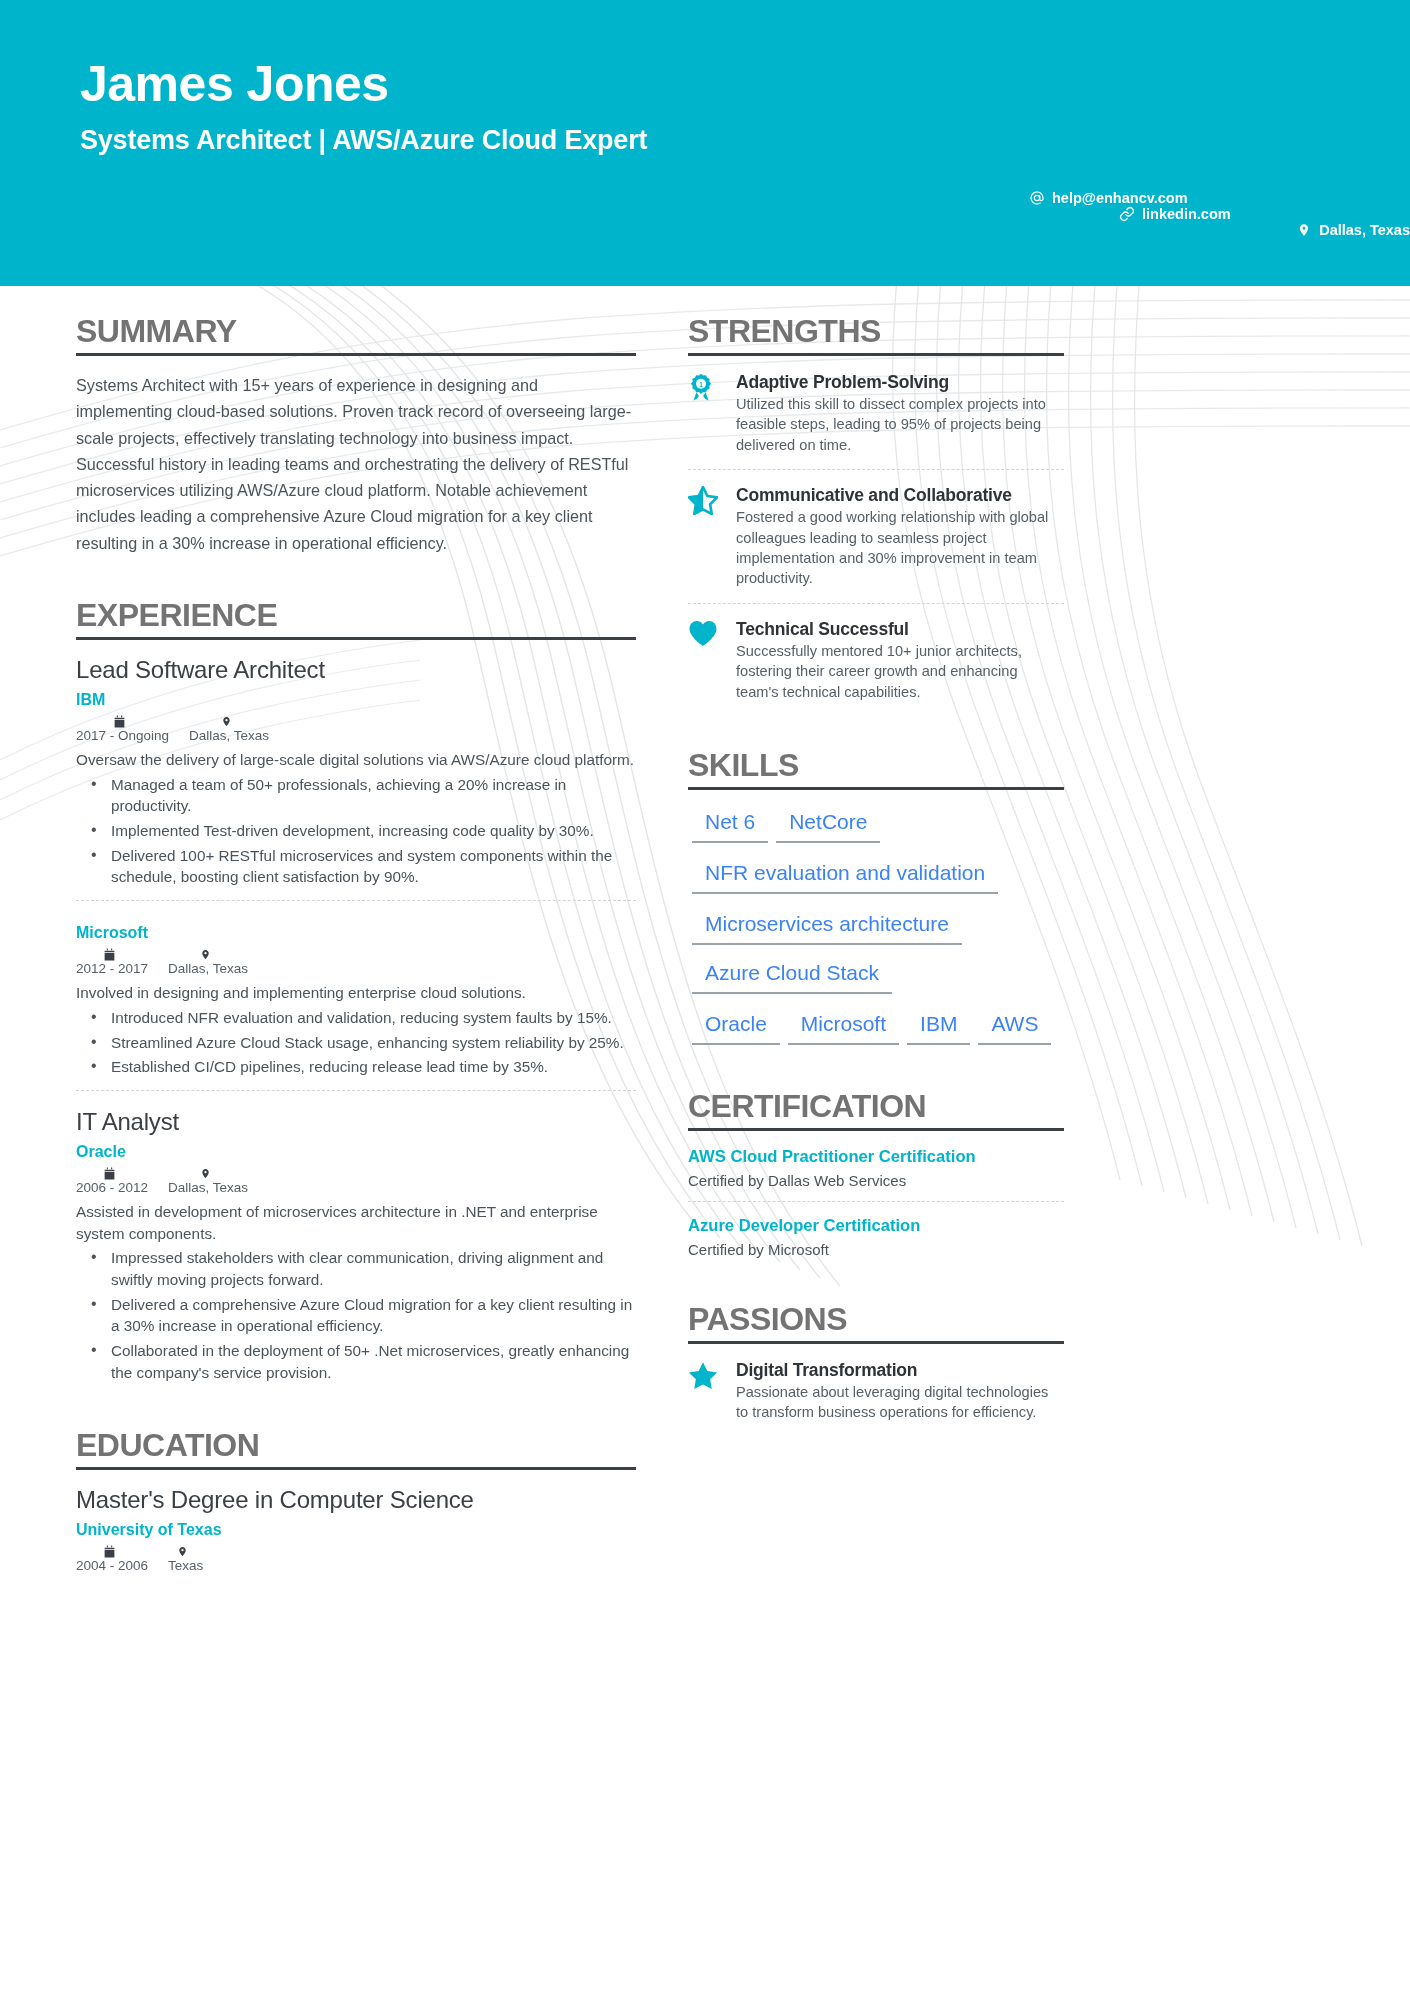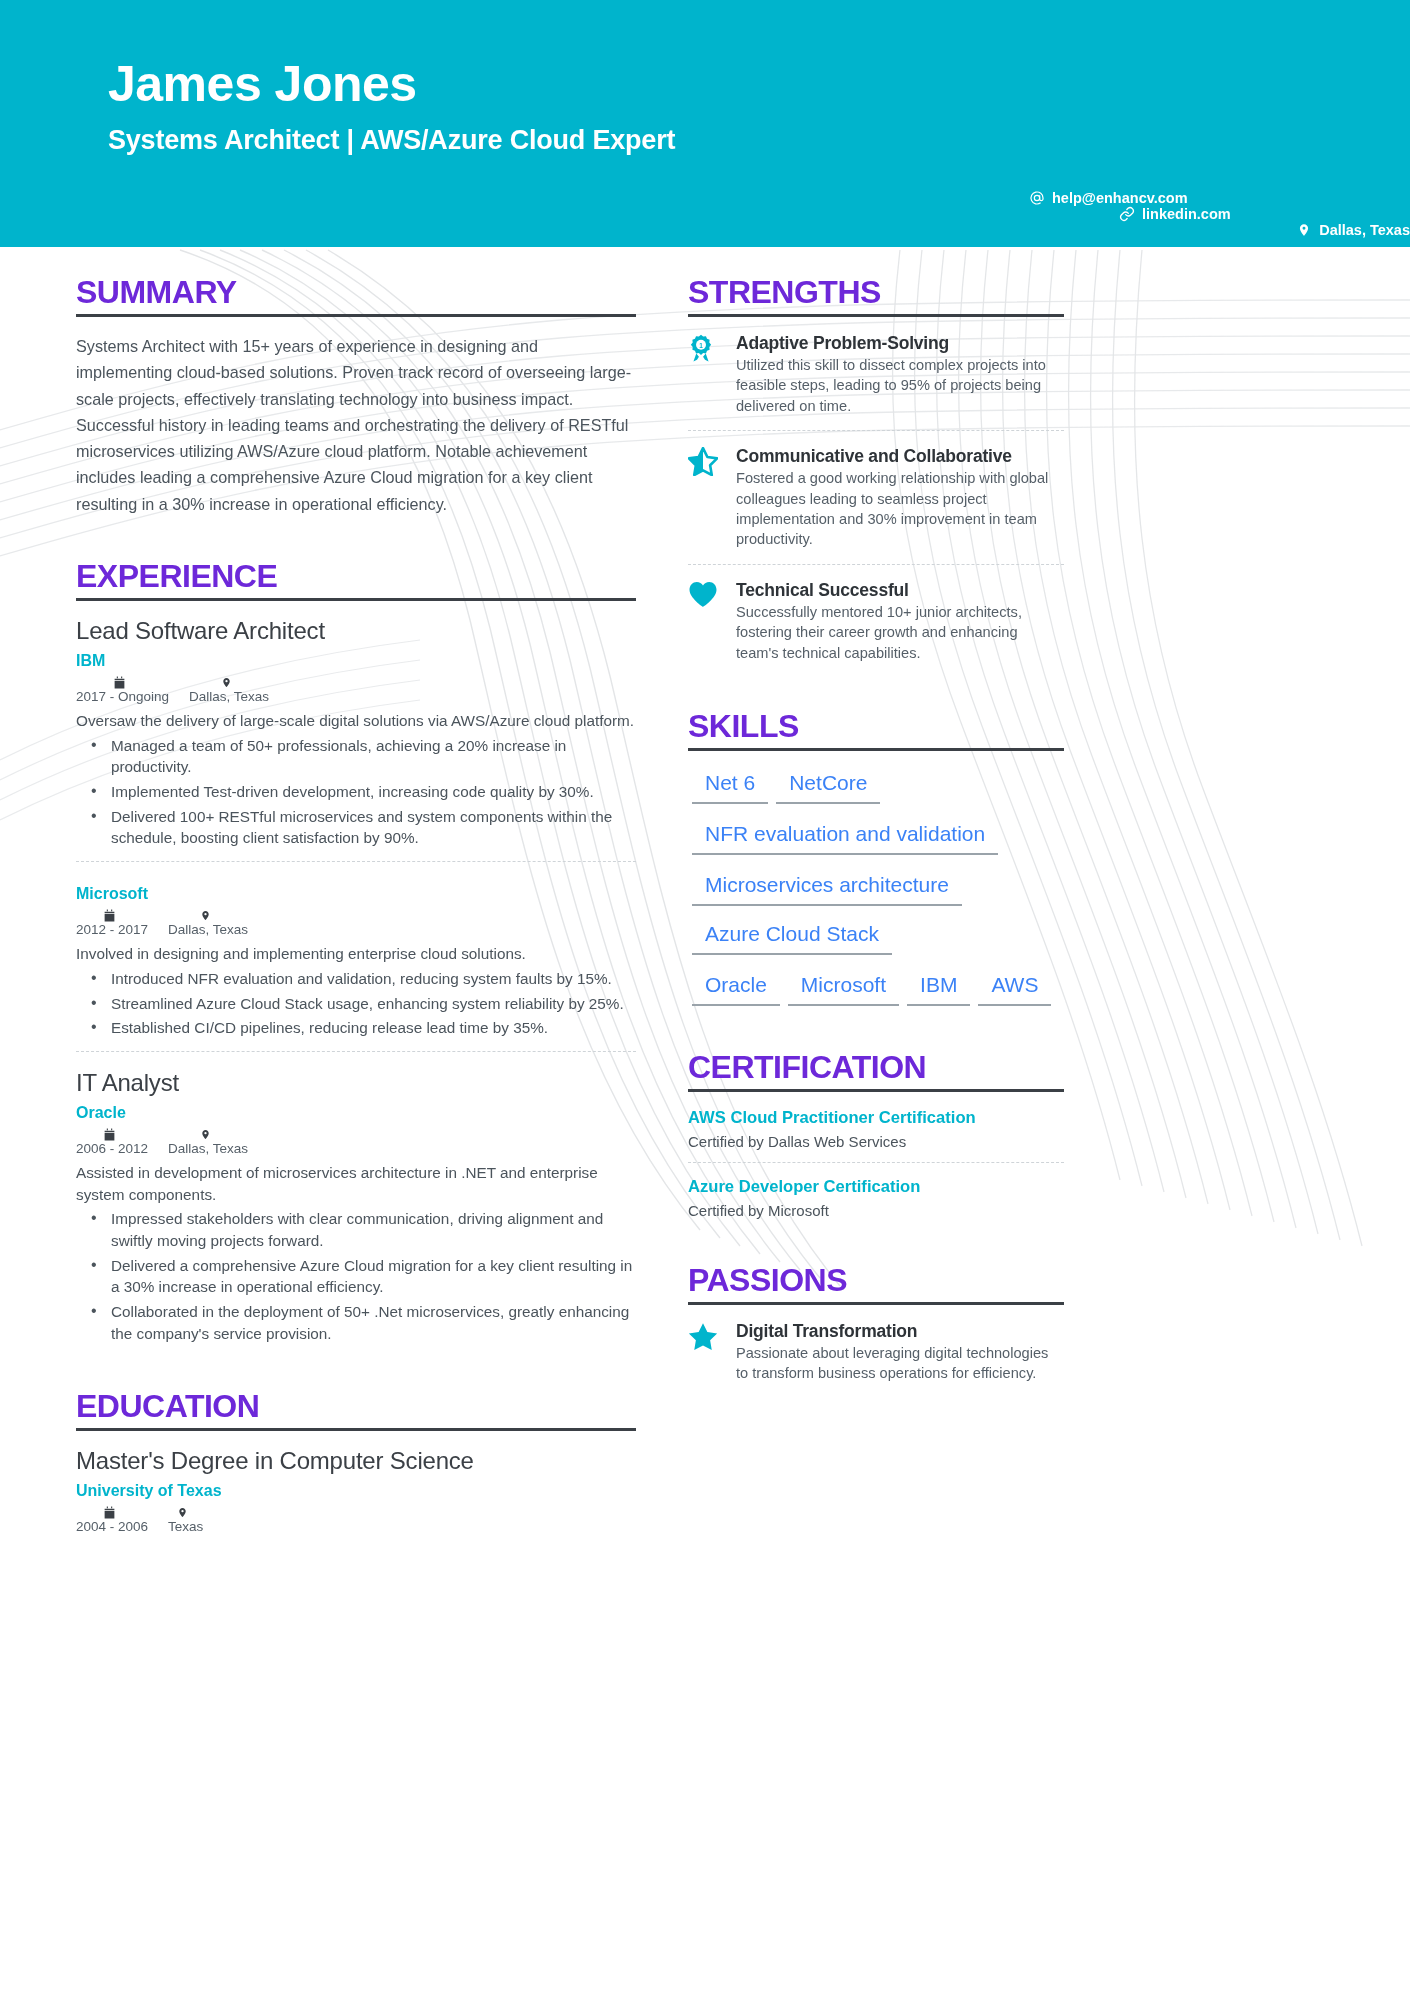--- a/index.html
+++ b/index.html
@@ -26,22 +26,22 @@
     height: 1400px;
     z-index: 0;
     pointer-events: none;
   }
 
   
   .header {
     position: relative;
     z-index: 3;
     background: #00b4cc;
-    height: 247px;
-    padding: 58px 0 0 108px;
+    height: 286px;
+    padding: 58px 0 0 80px;
     color: #ffffff;
   }
   .name {
     font-size: 50px;
     font-weight: 700;
     letter-spacing: -0.5px;
     line-height: 1.05;
     color: #ffffff;
   }
   .job-title {
@@ -80,21 +80,21 @@
     z-index: 2;
     display: flex;
     padding: 0 76px 0 76px;
   }
   .col-left  { width: 560px; padding-top: 28px; }
   .col-right { width: 376px; padding-top: 28px; margin-left: 52px; }
 
   .sec-title {
     font-size: 32px;
     font-weight: 700;
-    color: #6d28d9;
+    color: #737373;
     letter-spacing: -0.5px;
     line-height: 1.1;
     padding-bottom: 4px;
   }
   .sec-rule {
     border-bottom: 3.5px solid #3b4046;
     margin-bottom: 16px;
   }
   .sec { margin-bottom: 6px; }
 

